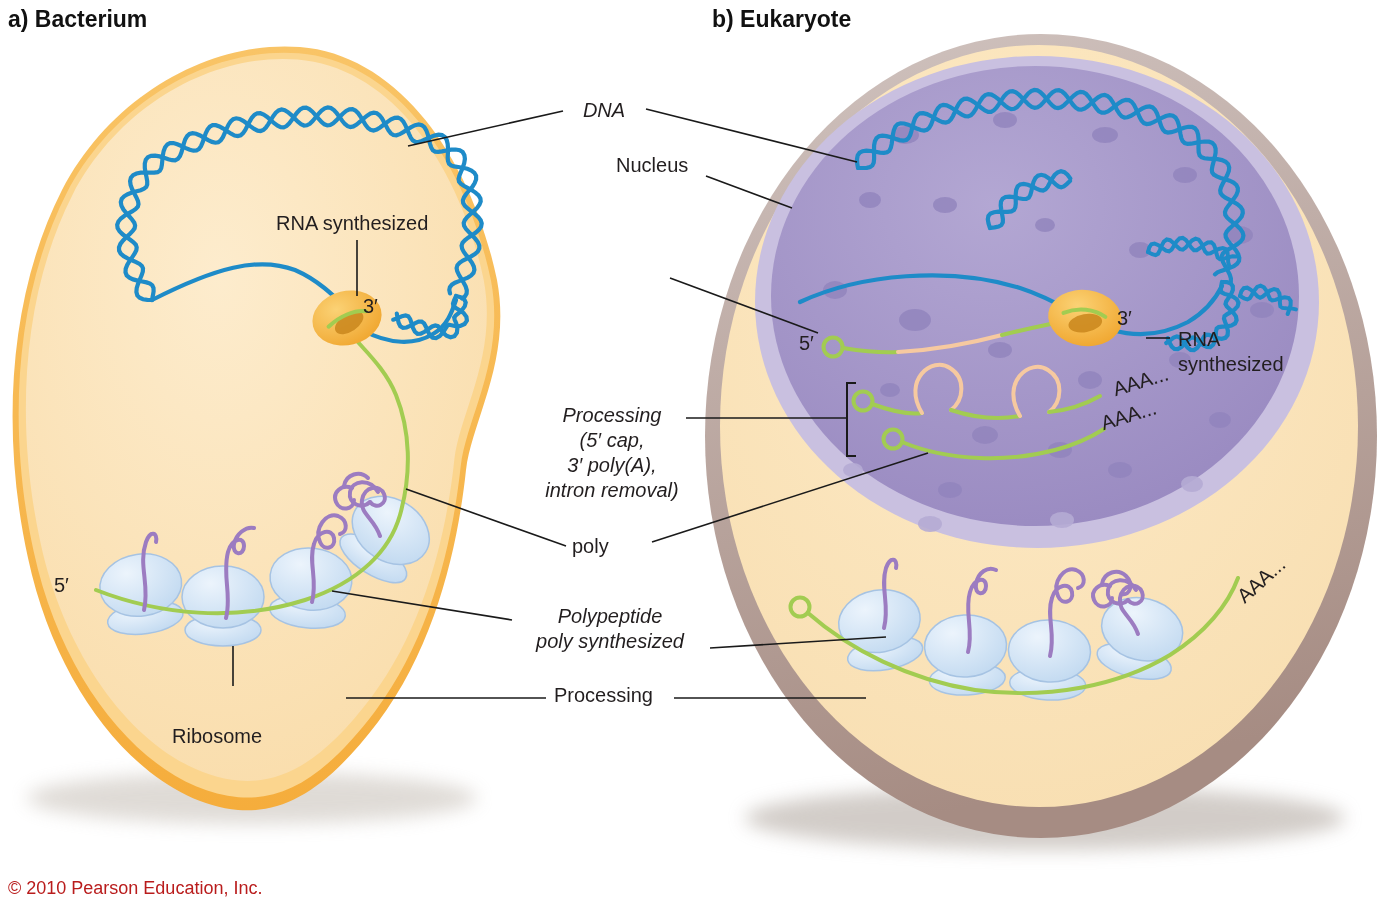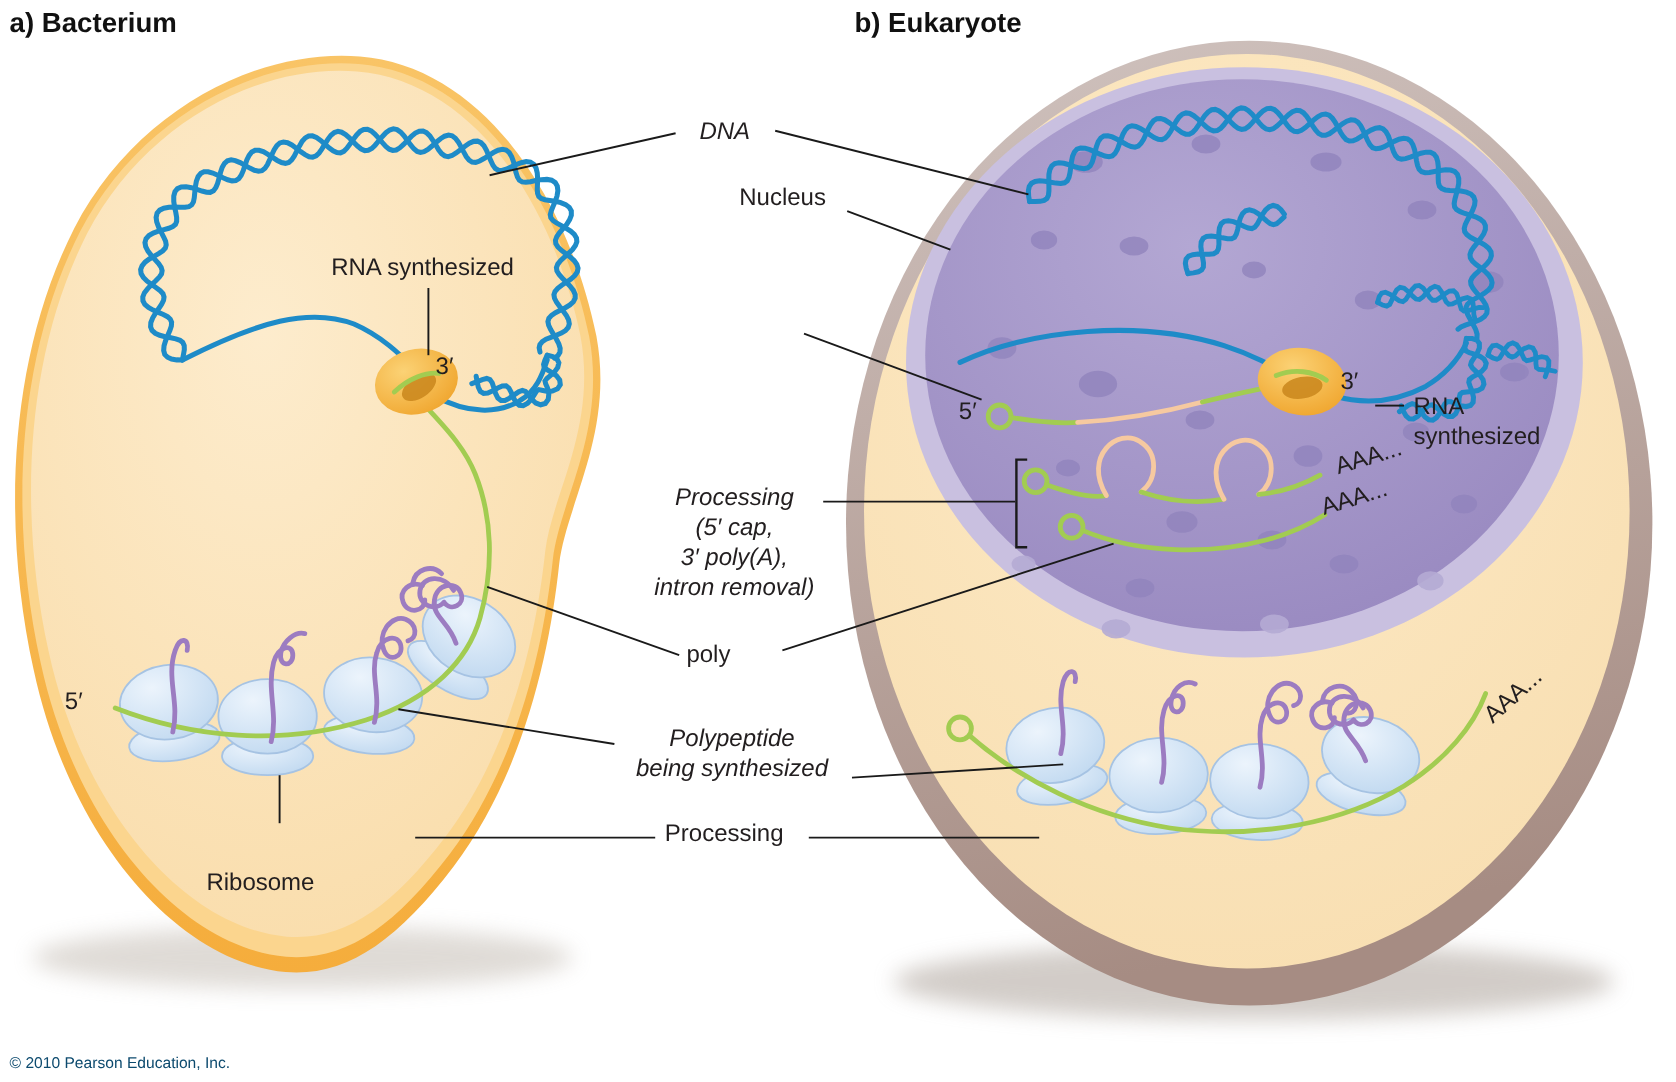--- a/index.html
+++ b/index.html
@@ -3,21 +3,21 @@
 <meta charset="utf-8">
 <style>
   html,body{margin:0;padding:0;background:#fff;}
   .canvas{position:relative;width:1397px;height:902px;background:#fff;overflow:hidden;
           font-family:"Liberation Sans",sans-serif;color:#221e1f;}
   .canvas svg{position:absolute;left:0;top:0;}
   .lbl{position:absolute;font-size:20px;line-height:25px;color:#221e1f;white-space:nowrap;}
   .lbl.center{text-align:center;transform:translateX(-50%);font-style:italic;}
   .title{position:absolute;font-size:23px;font-weight:bold;color:#111;}
   .rot{transform-origin:left top;}
-  .copyright{position:absolute;font-size:13px;color:#0c4a6e;text-align:center;}
+  .copyright{position:absolute;font-size:18px;color:#b91c1c;text-align:center;}
 </style>
 </head>
 <body>
 
 <div class="canvas">
 
 <svg width="1397" height="902" viewBox="0 0 1397 902">
   <defs>
     <linearGradient id="gBactOut" x1="0" y1="0" x2="0" y2="1">
       <stop offset="0" stop-color="#f9c466"></stop>
@@ -233,21 +233,21 @@
   <div>Processing</div>
   <div>(5′ cap,</div>
   <div>3′ poly(A),</div>
   <div>intron removal)</div>
 </div>
 
 <div class="lbl" style="left:572px;top:534px">poly</div>
 
 <div class="lbl center" style="left:610px;top:604px">
   <div>Polypeptide</div>
-  <div>being synthesized</div>
+  <div>poly synthesized</div>
 </div>
 
 <div class="lbl" style="left:554px;top:683px">Processing</div>
 <div class="lbl" style="left:172px;top:724px">Ribosome</div>
 <div class="lbl" style="left:276px;top:211px">RNA synthesized</div>
 
 <div class="lbl" style="left:1178px;top:327px">
   <div>RNA</div>
   <div>synthesized</div>
 </div>

